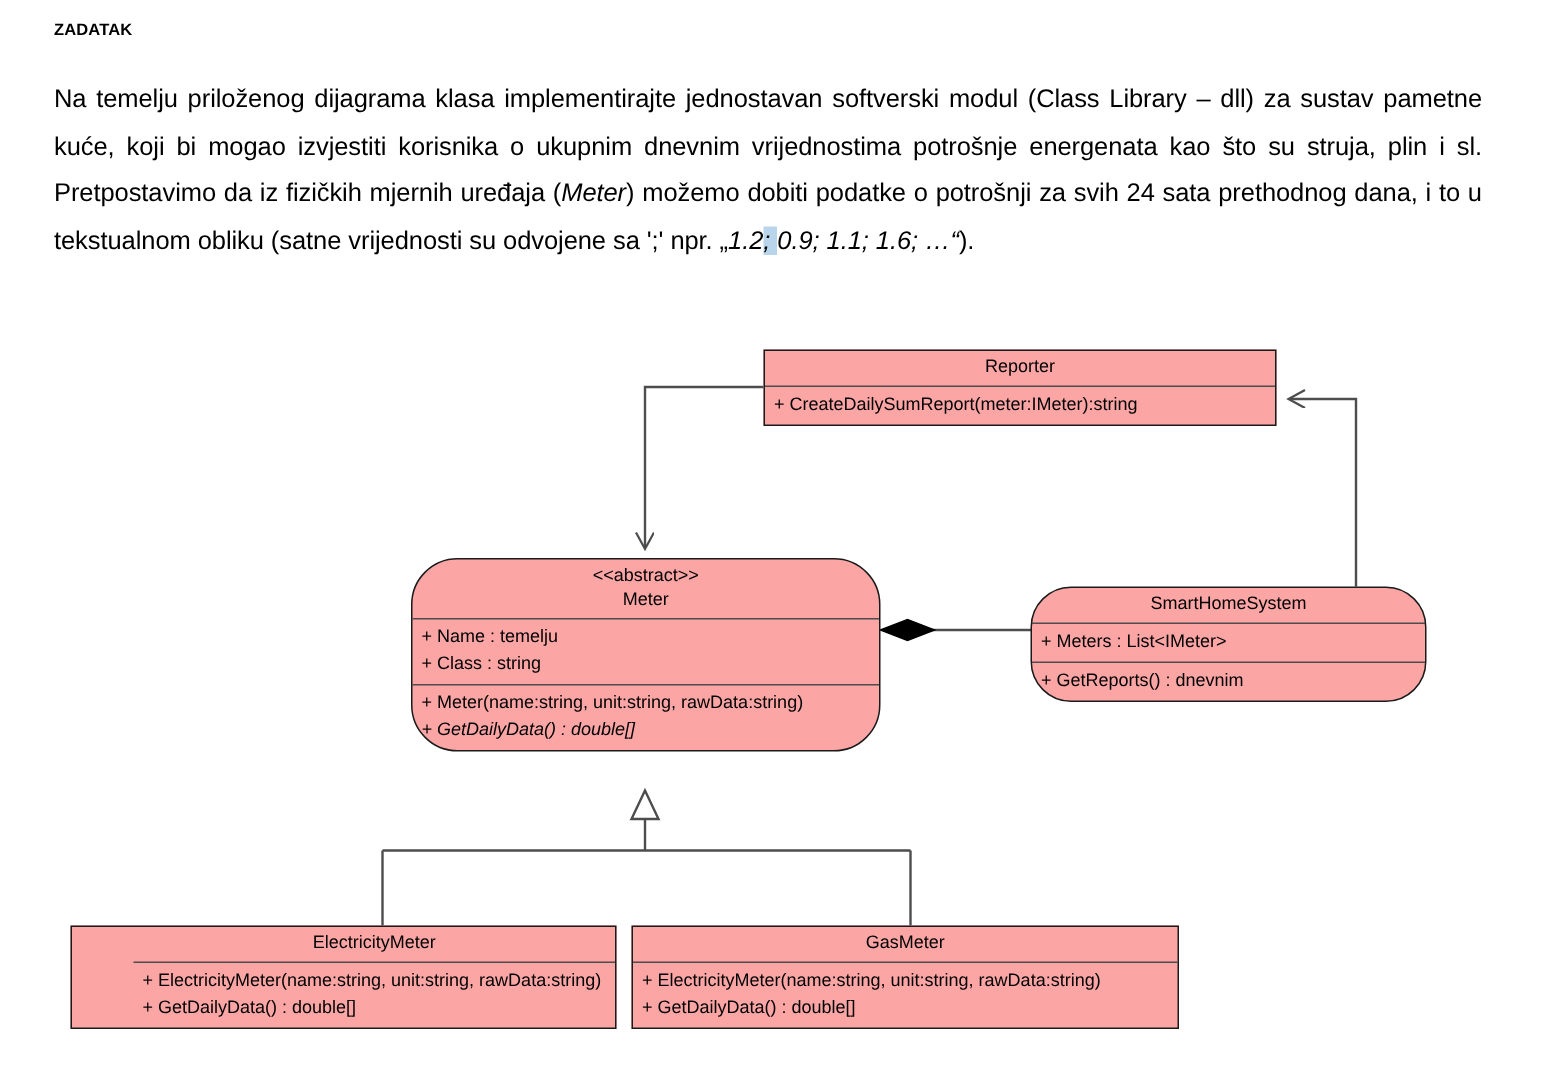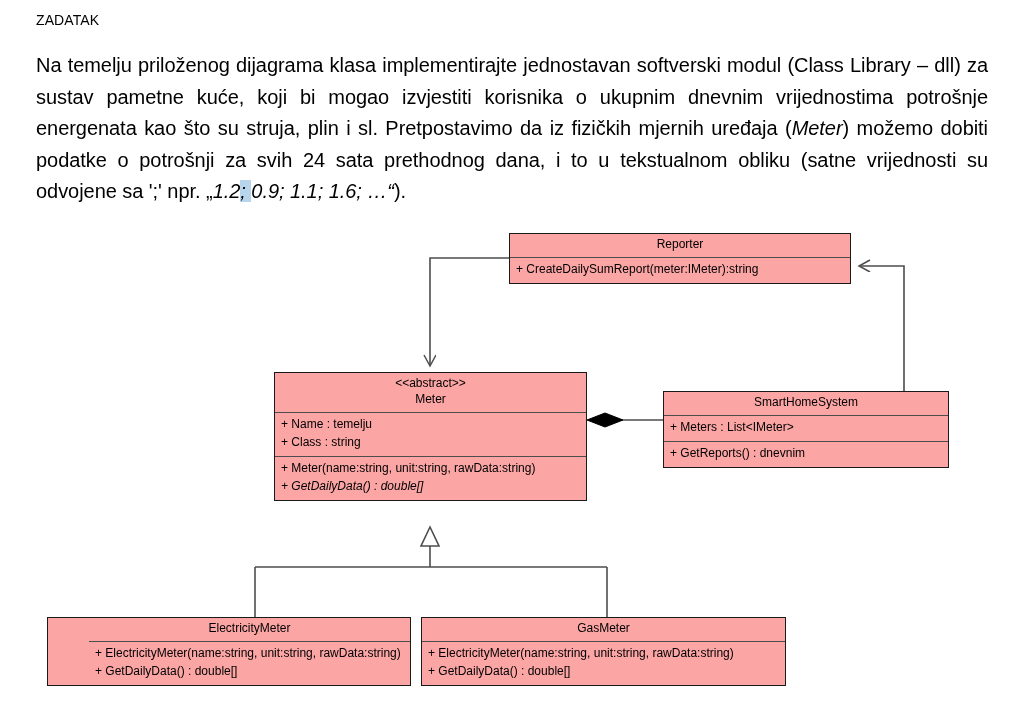--- a/index.html
+++ b/index.html
@@ -17,28 +17,28 @@
   }
 
   
   #task-text {
     position: absolute;
     left: 36px;
     top: 10px;
     width: 952px;
   }
   #task-heading {
-    font-size: 14px;
+    font-size: 11px;
     line-height: 20px;
     margin: 0 0 20px 0;
-    font-weight: normal;
+    font-weight: bold;
     letter-spacing: 0.1px;
   }
   #task-paragraph {
-    font-size: 20px;
+    font-size: 17px;
     line-height: 31.5px;
     text-align: justify;
     margin: 0;
     letter-spacing: -0.05px;
   }
   .ital { font-style: italic; }
   .sel {
     background: #b9d5ec;
   }
 
@@ -90,22 +90,22 @@
   .uml-sec div {
     white-space: nowrap;
     padding: 1px 0;
   }
   .uml-sec div.abstract-op {
     font-style: italic;
   }
 
   
   #class-reporter      { left: 509px; top: 233px;  width: 342px;  }
-  #class-meter         { left: 274px; top: 372px;  width: 313px;  }
-  #class-smarthome     { left: 663px; top: 391px;  width: 286px;  }
+  #class-meter         { left: 274px; top: 372px;  width: 313px; border-radius: 31px;  }
+  #class-smarthome     { left: 687px; top: 391px;  width: 264px; border-radius: 27px;  }
   #class-electricity   { left: 47px;  top: 617px;  width: 364px; padding-left: 41px;  }
   #class-gas           { left: 421px; top: 617px;  width: 365px;  }
 </style>
 </head>
 <body>
 
 <div id="task-text">
   <div id="task-heading">ZADATAK</div>
   <div id="task-paragraph"><span>Na temelju priloženog dijagrama klasa implementirajte jednostavan softverski modul (Class Library – dll) za sustav pametne kuće, koji bi mogao izvjestiti korisnika o ukupnim dnevnim vrijednostima potrošnje energenata kao što su struja, plin i sl. Pretpostavimo da iz fizičkih mjernih uređaja (</span><span class="ital">Meter</span><span>) možemo dobiti podatke o potrošnji za svih 24 sata prethodnog dana, i to u tekstualnom obliku (satne vrijednosti su odvojene sa ';' npr. „</span><span class="ital">1.2</span><span class="ital sel">; </span><span class="ital">0.9; 1.1; 1.6; …“</span><span>).</span></div>
 </div>

